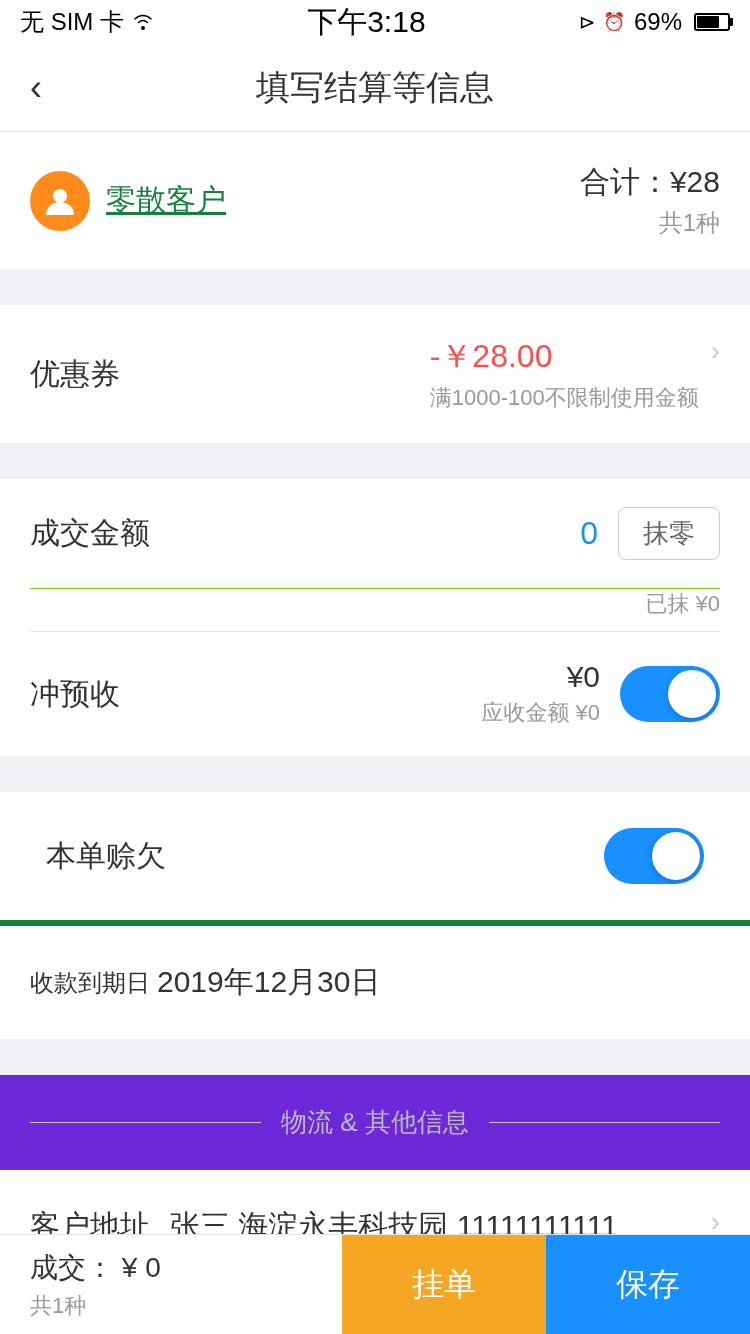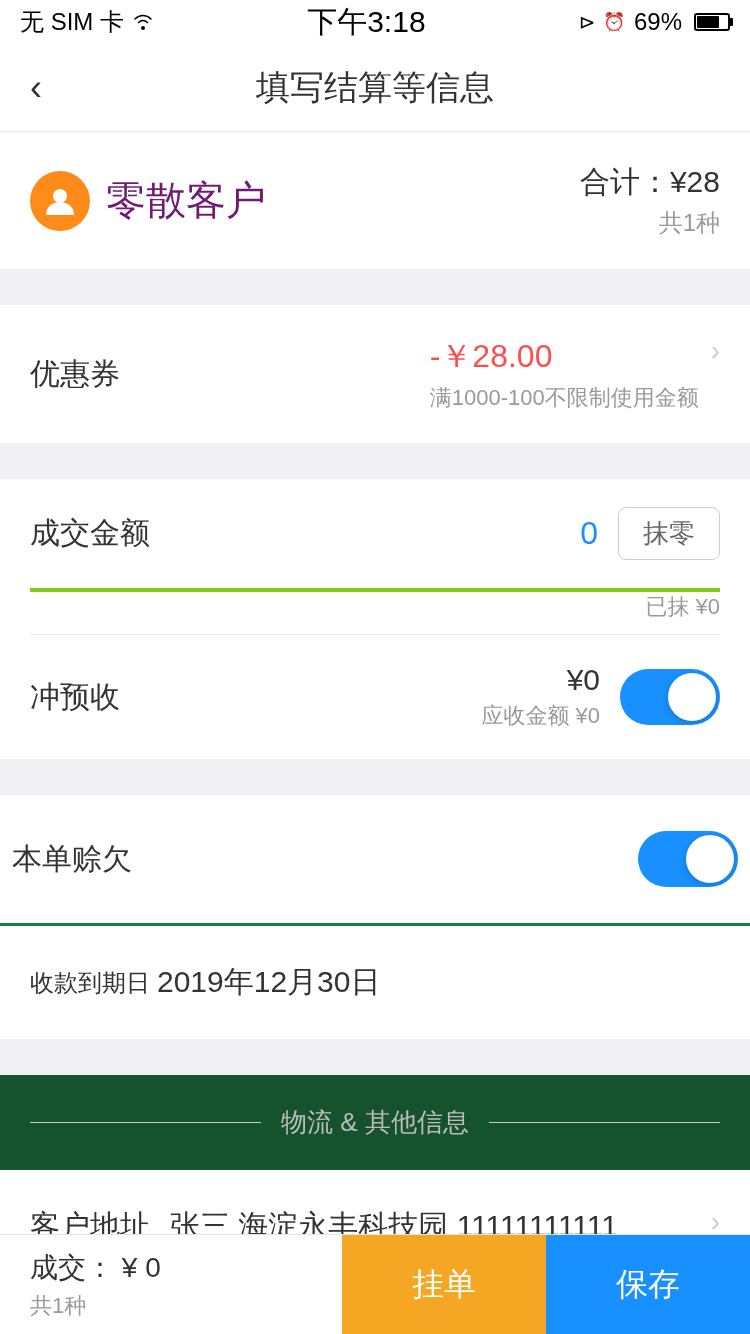--- a/index.html
+++ b/index.html
@@ -123,22 +123,23 @@
       display: flex;
       align-items: center;
       justify-content: center;
     }
     .customer-avatar svg {
       width: 36px;
       height: 36px;
       fill: #fff;
     }
     .customer-name {
-      font-size: 40px;
-      color: #701a75;
+      font-size: 30px;
+      color: #15803d;
+      text-decoration: underline;
     }
     .customer-right {
       text-align: right;
     }
     .total-amount {
       font-size: 30px;
       color: #333;
     }
     .total-count {
       font-size: 24px;
@@ -195,21 +196,21 @@
     
     .amount-section {
       background: #fff;
       padding: 0 30px;
     }
     .amount-row {
       display: flex;
       align-items: center;
       justify-content: space-between;
       padding: 28px 0;
-      border-bottom: 4px solid #84cc16;
+      border-bottom: 1px solid #84cc16;
     }
     .amount-row:last-child {
       border-bottom: none;
     }
     .amount-label {
       font-size: 30px;
       color: #333;
     }
     .amount-right {
       display: flex;
@@ -286,23 +287,23 @@
       border-radius: 50%;
       background: #fff;
       box-shadow: 0 2px 6px rgba(0,0,0,0.2);
     }
 
     
     .debt-row {
       display: flex;
       align-items: center;
       justify-content: space-between;
-      padding: 36px 12px;
-      background: #fff;
-      border-bottom: 3px solid #15803d;
+      padding: 36px 46px;
+      background: #fff;
+      border-bottom: 6px solid #15803d;
     }
     .debt-label {
       font-size: 30px;
       color: #333;
     }
 
     
     .due-date-row {
       display: flex;
       align-items: center;
@@ -314,21 +315,21 @@
       color: #333;
       margin-right: 7px;
     }
     .due-date-value {
       font-size: 30px;
       color: #333;
     }
 
     
     .logistics-section {
-      background: #14532d;
+      background: #6d28d9;
       padding: 30px;
       text-align: center;
     }
     .logistics-line {
       display: flex;
       align-items: center;
       justify-content: center;
       gap: 20px;
     }
     .logistics-line-bar {

